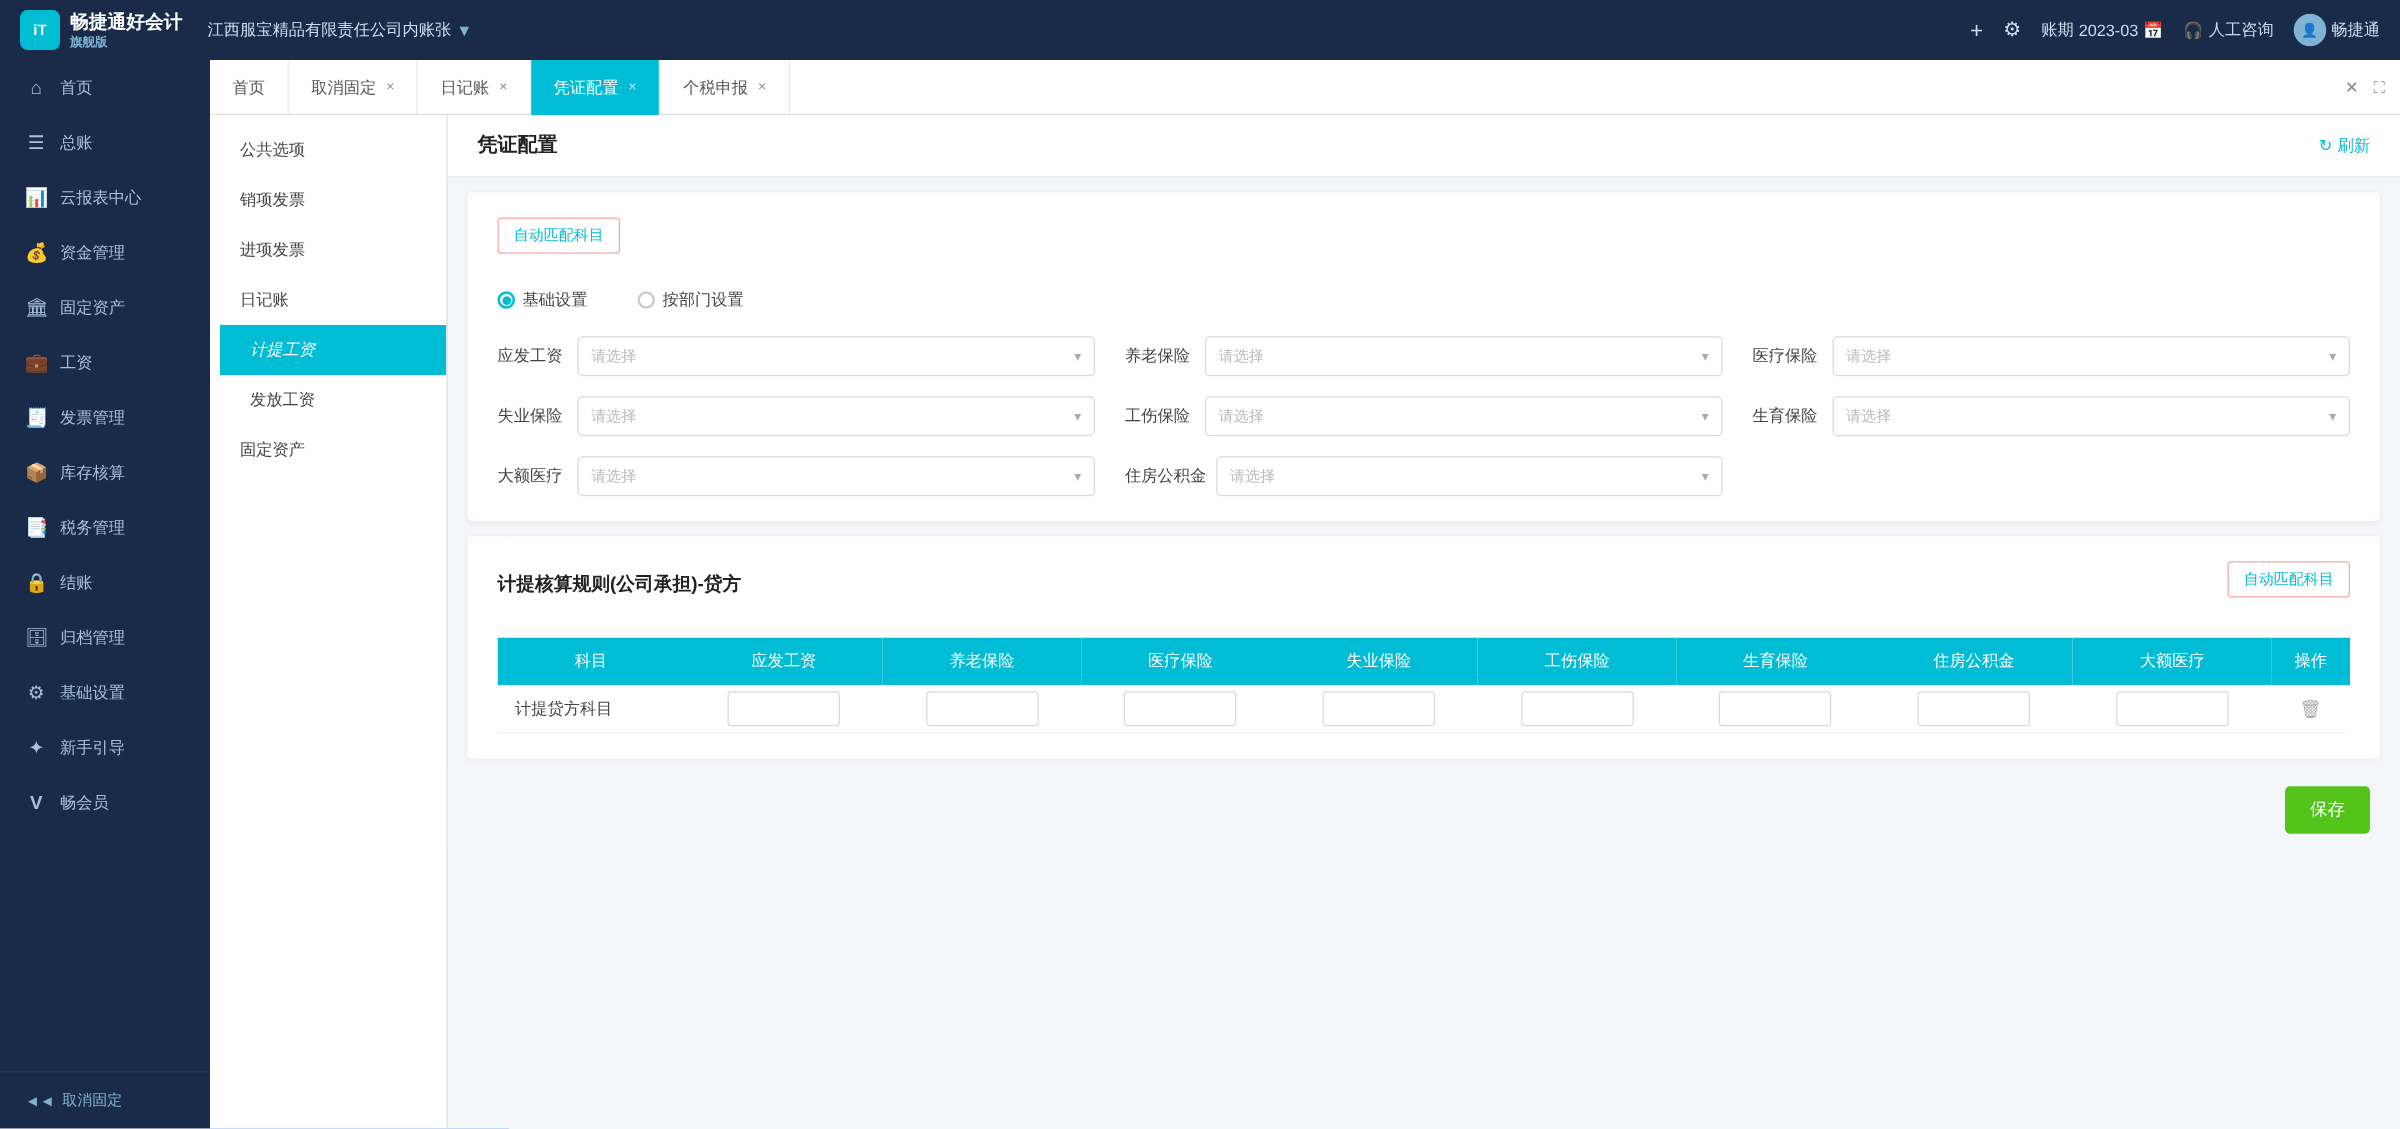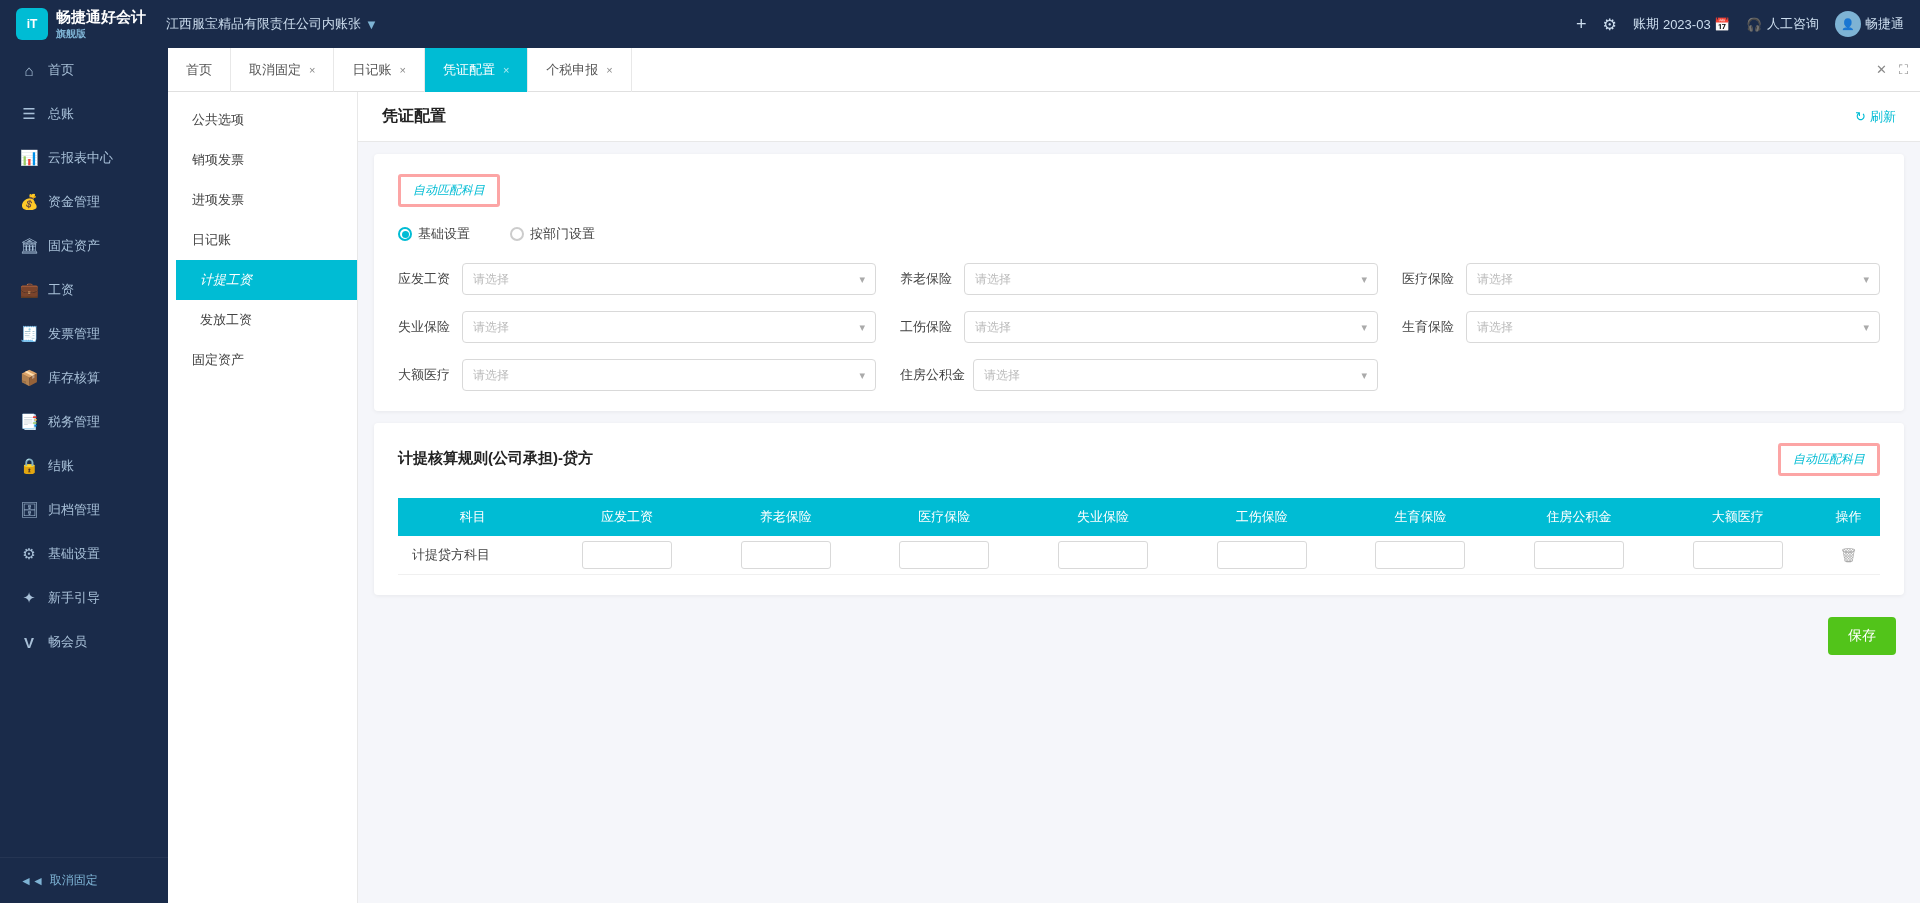--- a/index.html
+++ b/index.html
@@ -74,21 +74,21 @@
     .radio-circle.checked::after { content: ''; width: 7px; height: 7px; background: #00bcd4; border-radius: 50%; display: block; }
 
     
     .form-grid { display: grid; grid-template-columns: repeat(3, 1fr); gap: 16px 24px; }
     .form-item { display: flex; align-items: center; gap: 8px; }
     .form-label { font-size: 13px; color: #444; white-space: nowrap; min-width: 56px; }
     .form-select { flex: 1; height: 32px; border: 1px solid #d9d9d9; border-radius: 4px; padding: 0 10px; font-size: 13px; color: #aaa; display: flex; align-items: center; justify-content: space-between; cursor: pointer; background: #fff; }
     .form-select .arrow { color: #aaa; font-size: 11px; }
 
     
-    .auto-match-btn { float: right; margin-bottom: 10px; background: #fff; border: 3px solid #fca5a5; color: #00bcd4; padding: 5px 12px; border-radius: 3px; font-size: 12px; cursor: pointer; font-style: italic; }
+    .auto-match-btn { float: right; margin-bottom: 20px; background: #fff; border: 1px solid #fca5a5; color: #00bcd4; padding: 5px 12px; border-radius: 3px; font-size: 12px; cursor: pointer; }
 
     
     .table-wrapper { width: 100%; overflow-x: auto; }
     table { width: 100%; border-collapse: collapse; }
     table thead tr { background: #00bcd4; color: #fff; }
     table thead th { padding: 10px 8px; text-align: center; font-size: 13px; font-weight: normal; white-space: nowrap; }
     table tbody tr { border-bottom: 1px solid #f0f0f0; }
     table tbody td { padding: 5px 8px; text-align: center; font-size: 13px; color: #444; }
     table tbody td:first-child { text-align: left; padding-left: 14px; }
     .table-input { width: 90px; height: 28px; border: 1px solid #d9d9d9; border-radius: 3px; font-size: 12px; padding: 0 6px; }

